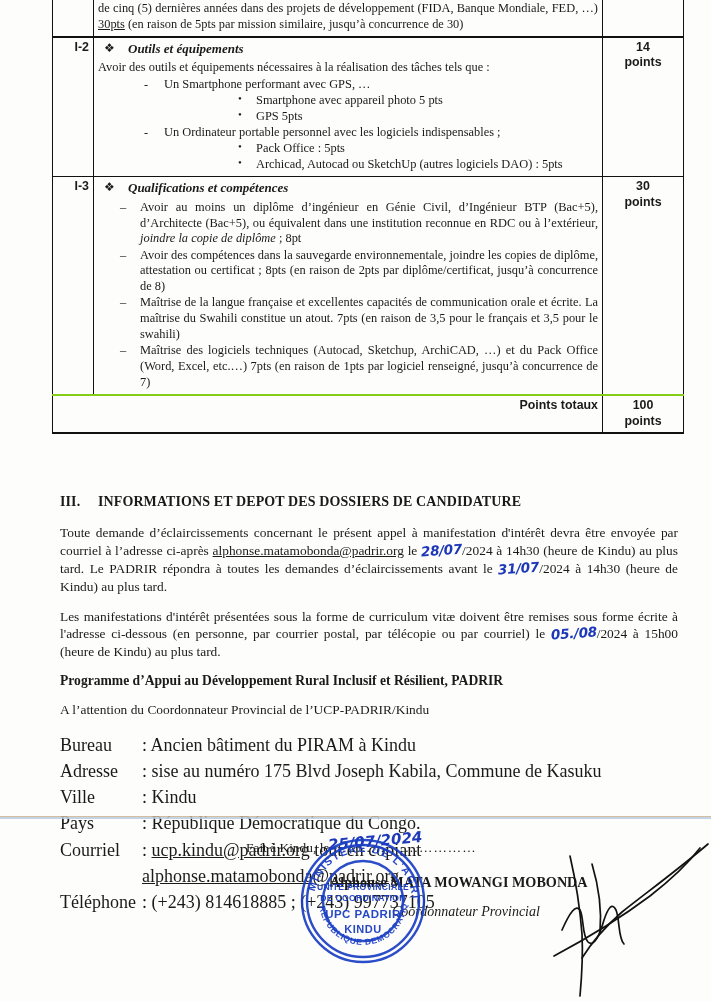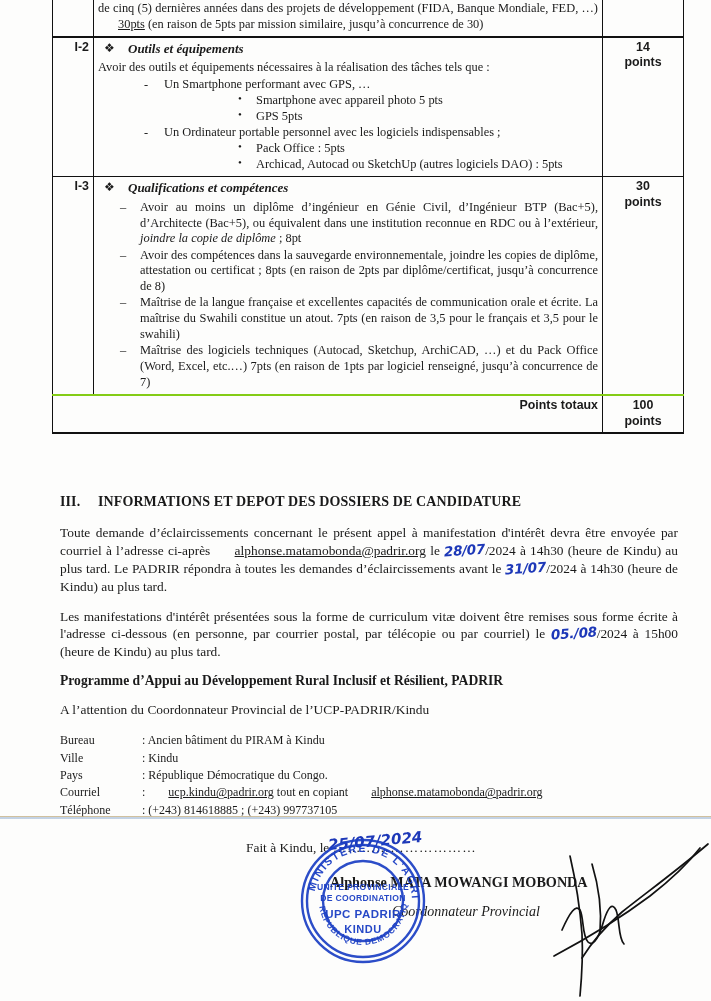--- a/index.html
+++ b/index.html
@@ -73,21 +73,21 @@
     margin: 0 0 0.5px 0;
   }
   ul.dash > li { padding-left: 66px; }
   ul.dash > li::before { content: "-"; position: absolute; left: 46px; top: 0; }
   ul.dot > li  { padding-left: 92px; }
   ul.dot > li::before { content: "\2022"; position: absolute; left: 74px; top: -1px; font-size: 11px; }
   ul.ndash > li { padding-left: 42px; text-align: justify; }
   ul.ndash > li::before { content: "\2013"; position: absolute; left: 22px; top: 0; }
 
   .it { font-style: italic; }
-  .ul-txt { text-decoration: underline; margin-left: 20px; }
+  .ul-txt { text-decoration: underline; }
   .total-label { text-align: right; font-family: "Liberation Sans", sans-serif; font-weight: 700; font-size: 12px; padding-right: 6px; vertical-align: middle; }
 
   
   .sec3 {
     position: absolute;
     left: 60px;
     top: 494px;
     width: 618px;
   }
   .sec3-head {
@@ -114,21 +114,21 @@
     transform: rotate(-4deg);
     display: inline-block;
   }
   .prog-title {
     font-weight: 700;
     font-size: 13.6px;
     margin: 8px 0 13px 0;
   }
   .attn { font-size: 13.4px; margin-bottom: 14px; }
 
-  .contact { font-size: 12px; line-height: 1.45; }
+  .contact { font-size: 18px; line-height: 1.45; }
   .contact .row { display: flex; }
   .contact .lbl { width: 82px; flex: none; }
   .contact .val { flex: 1; }
 
   
   .sig {
     position: absolute;
     left: 0;
     top: 832px;
     width: 711px;
@@ -288,20 +288,24 @@
 
     <div class="prog-title">Programme d’Appui au Développement Rural Inclusif et Résilient, PADRIR</div>
     <div class="attn">A l’attention du Coordonnateur Provincial de l’UCP-PADRIR/Kindu</div>
 
     <div class="contact">
       <div class="row">
         <div class="lbl">Bureau</div>
         <div class="val">: Ancien bâtiment du PIRAM à Kindu</div>
       </div>
       <div class="row">
+        <div class="lbl">Adresse</div>
+        <div class="val">: sise au numéro 175 Blvd Joseph Kabila, Commune de Kasuku</div>
+      </div>
+      <div class="row">
         <div class="lbl">Ville</div>
         <div class="val">: Kindu</div>
       </div>
       <div class="row">
         <div class="lbl">Pays</div>
         <div class="val">: République Démocratique du Congo.</div>
       </div>
       <div class="row">
         <div class="lbl">Courriel</div>
         <div class="val">: <span class="ul-txt">ucp.kindu@padrir.org</span><span> tout en copiant </span><span class="ul-txt">alphonse.matamobonda@padrir.org</span></div>

